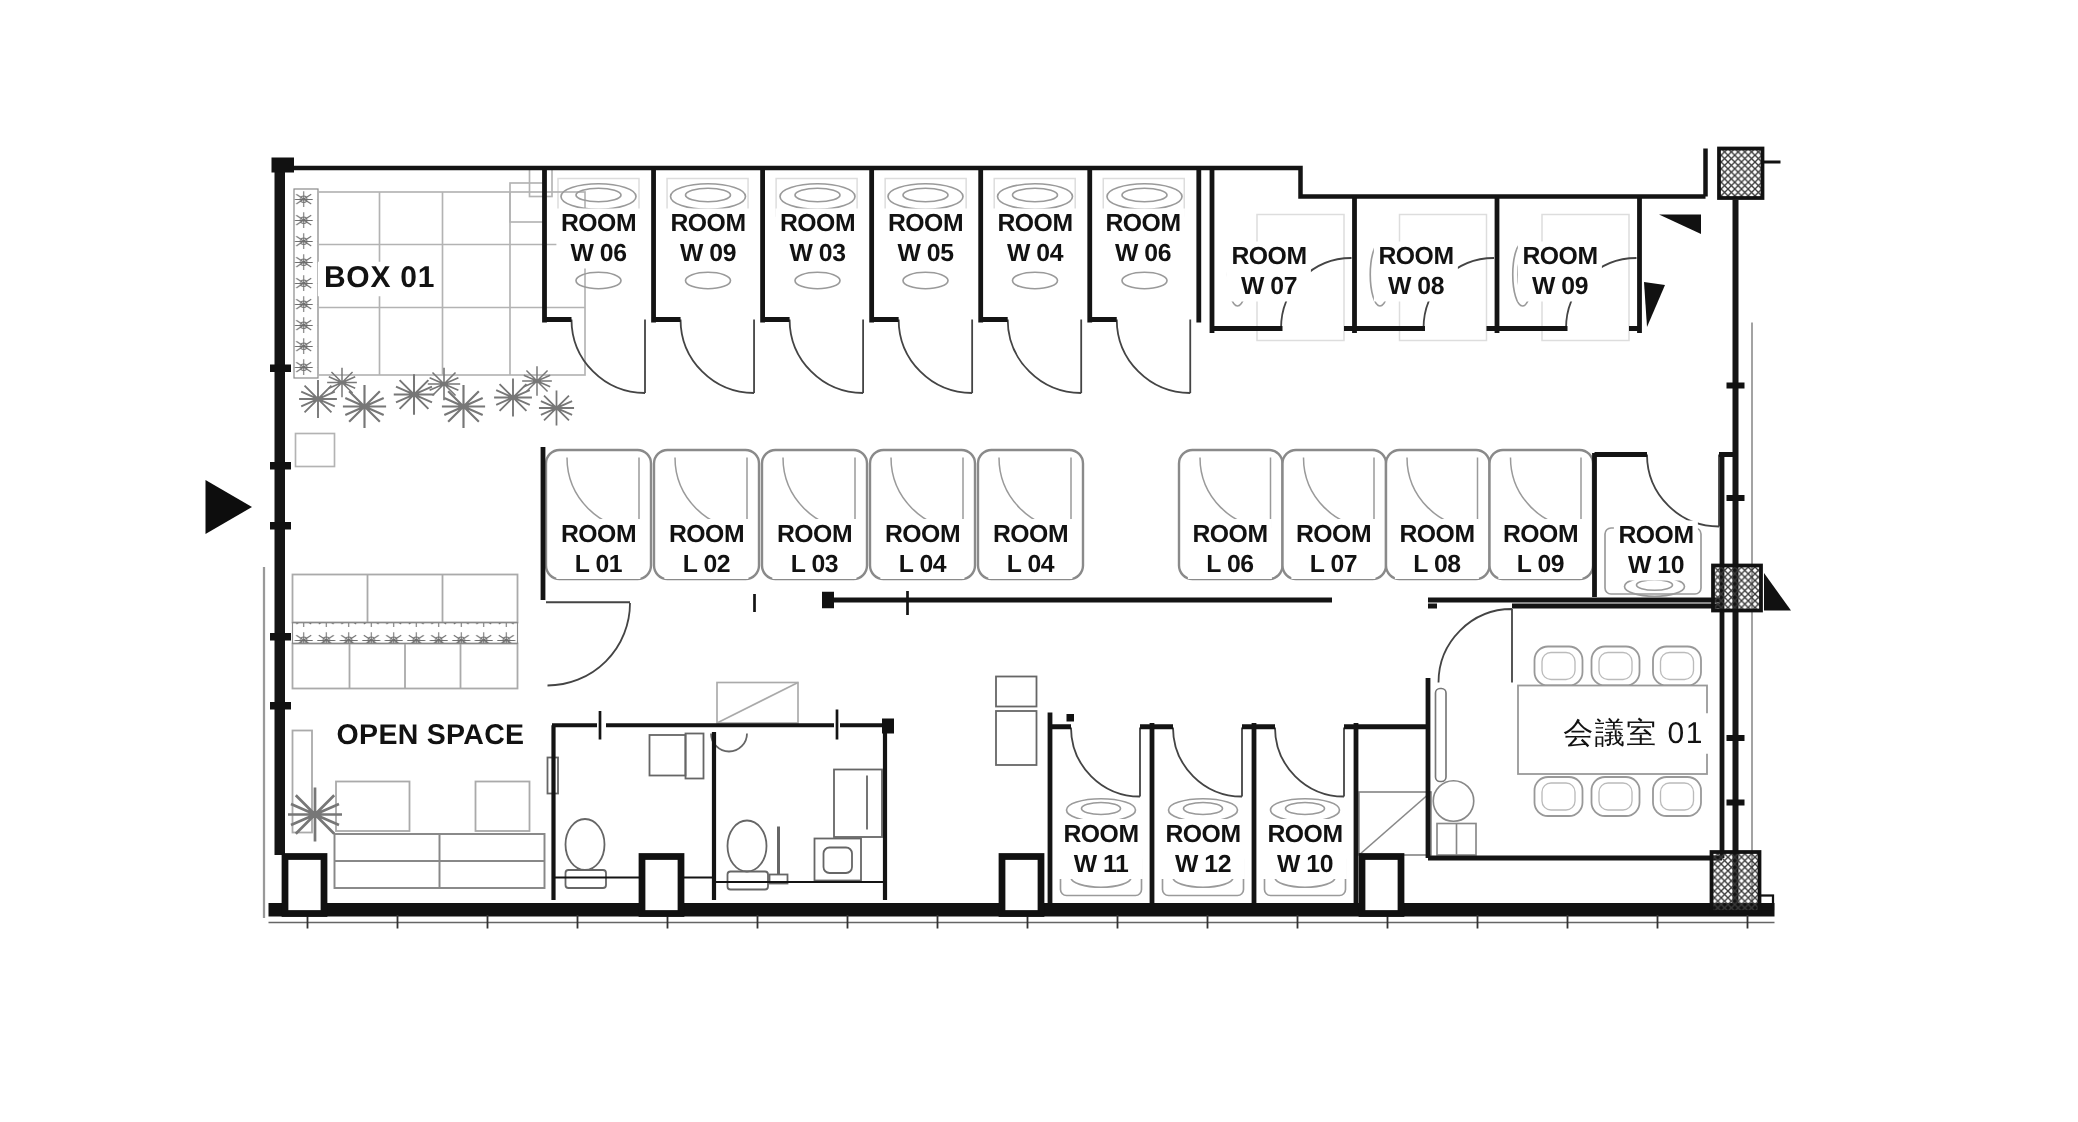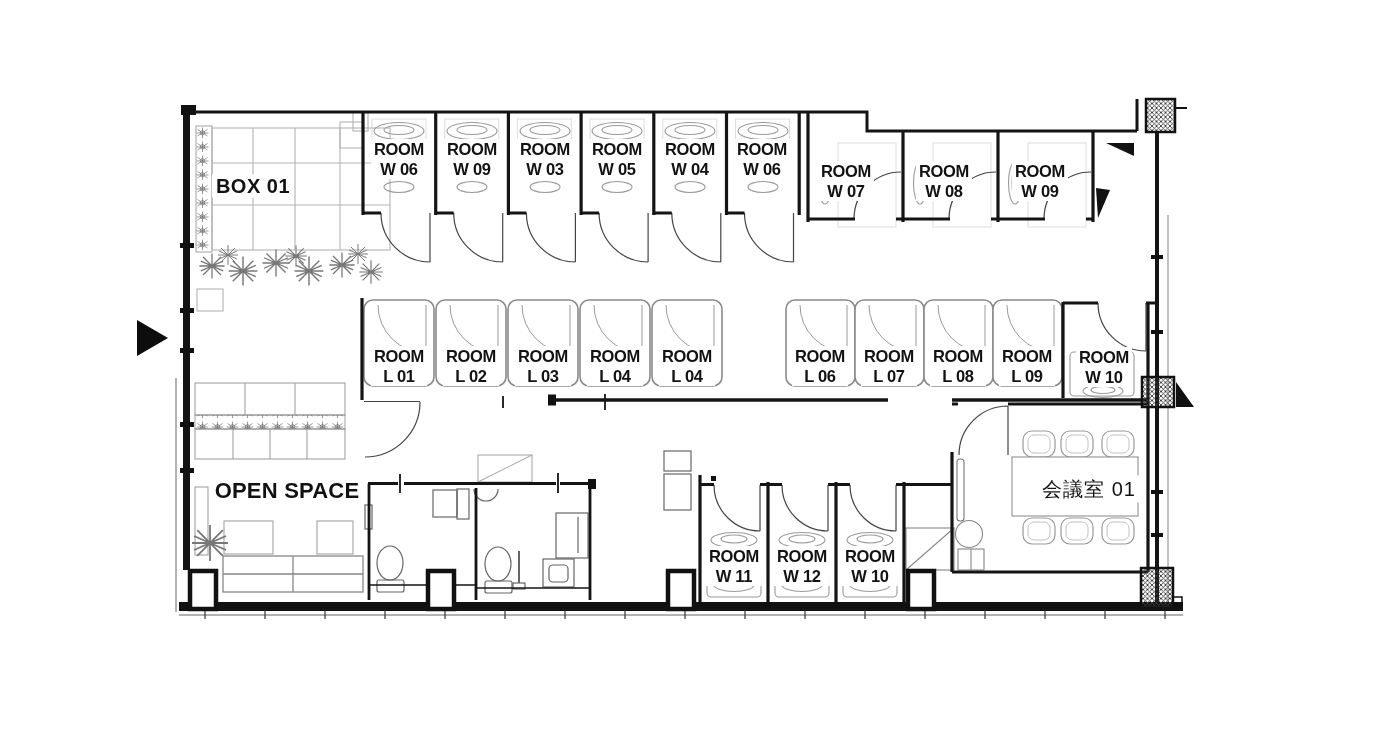--- a/index.html
+++ b/index.html
@@ -6,21 +6,21 @@
   .stage{position:relative;width:1385px;height:748px;background:#fff;overflow:hidden;
          font-family:"Liberation Sans",sans-serif;padding-left:15px;}
   .stage svg{position:absolute;left:0;top:0;}
   .room-label{position:absolute;transform:translate(-50%,-50%);text-align:center;
     font-family:"Liberation Sans",sans-serif;font-weight:700;font-size:16.5px;line-height:20px;
     letter-spacing:-0.3px;color:#121212;background:#fff;padding:0 3px;white-space:nowrap;}
   .area-label{position:absolute;transform:translate(-50%,-50%);text-align:center;
     font-family:"Liberation Sans",sans-serif;color:#121212;background:#fff;padding:0 4px;
     white-space:nowrap;}
   .al-box{font-size:20px;font-weight:700;letter-spacing:0.5px;}
-  .al-open{font-size:22px;font-weight:700;letter-spacing:0.2px;}
+  .al-open{font-size:19px;font-weight:700;letter-spacing:0.2px;}
   .al-meet{font-size:20px;font-weight:400;letter-spacing:1px;}
 </style>
 </head>
 <body>
 
 <div class="stage">
 
 <svg width="1385" height="748" viewBox="0 0 1385 748">
   <defs>
     <pattern id="xh" width="4.5" height="4.5" patternUnits="userSpaceOnUse">

